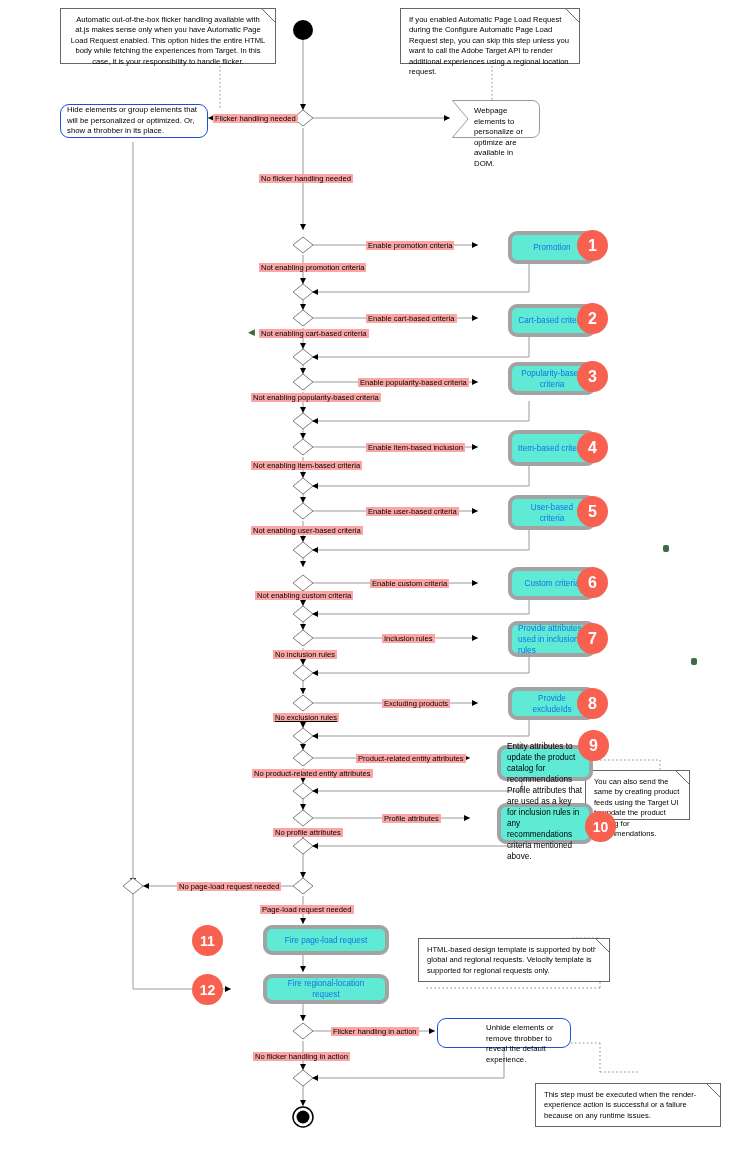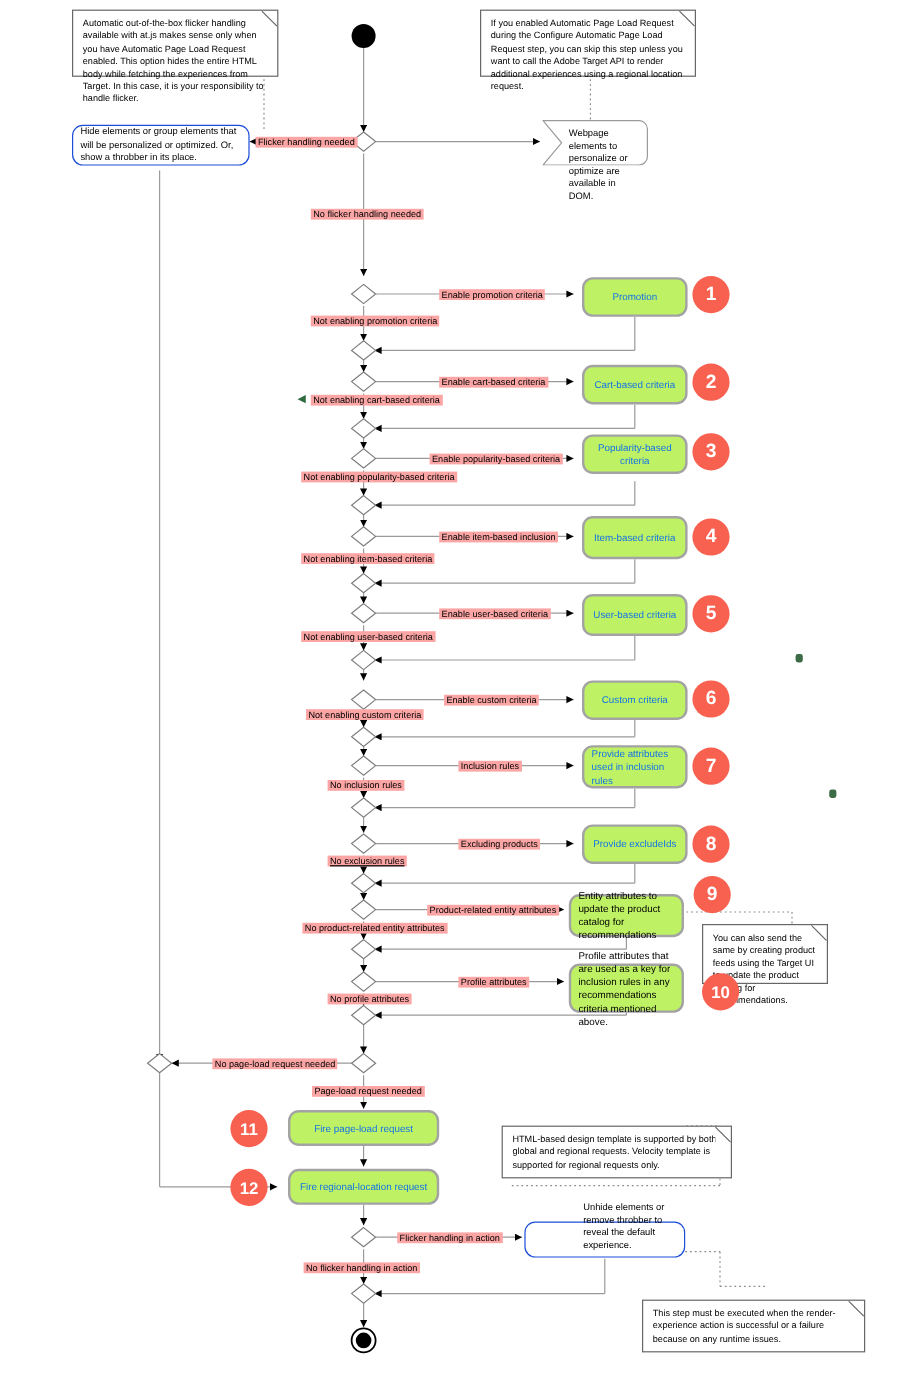--- a/index.html
+++ b/index.html
@@ -27,31 +27,32 @@
     width: 750px;
     height: 1152px;
     pointer-events: none;
   }
   .node {
     position: absolute;
     box-sizing: border-box;
   }
   
   .action {
-    border: 2px solid #a3a3a3;
+    border: 4px solid #a3a3a3;
     border-radius: 9px;
-    background: #bef264;
+    background: #5eead4;
     color: #1473e6;
     font-size: 8.2px;
     line-height: 11px;
     display: flex;
     align-items: center;
     justify-content: center;
     text-align: center;
     padding: 3px 6px;
+    margin-left: 23px;
   }
   .action.plain {
     color: #000000;
     text-align: left;
     justify-content: flex-start;
   }
   
   .note {
     border: 1px solid #666666;
     background: #ffffff;
@@ -283,21 +284,21 @@
       <path d="M133,878 L143,886 L133,894 L123,886 Z"></path>
       <path d="M303,1023 L313,1031 L303,1039 L293,1031 Z"></path>
       <path d="M303,1070 L313,1078 L303,1086 L293,1078 Z"></path>
     </g>
 
     <circle cx="303" cy="30" r="10" fill="#000000"></circle>
     <circle cx="303" cy="1117" r="10" fill="#ffffff" stroke="#000000" stroke-width="1.5"></circle>
     <circle cx="303" cy="1117" r="6.5" fill="#000000"></circle>
   </svg>
 
-  <div class="node note" style="left:60px; top:8px; width:172px; height:56px;">
+  <div class="node note" style="left:60px; top:8px; width:216px; height:56px;text-align:center;">
     <svg class="note-fold-tri" viewBox="0 0 13 13">
       <path d="M0,0 L13,13 L0,13 Z" fill="#ffffff"></path>
       <path d="M0,0 L13,13" stroke="#666" stroke-width="1" fill="none"></path>
     </svg>
     <span>Automatic out-of-the-box flicker handling available with at.js makes sense only when you have Automatic Page Load Request enabled. This option hides the entire HTML body while fetching the experiences from Target. In this case, it is your responsibility to handle flicker.</span>
   </div>
 
   <div class="node note" style="left:400px; top:8px; width:180px; height:56px;">
     <svg class="note-fold-tri" viewBox="0 0 13 13">
       <path d="M0,0 L13,13 L0,13 Z" fill="#ffffff"></path>
@@ -327,21 +328,21 @@
       <path d="M0,0 L13,13 L0,13 Z" fill="#ffffff"></path>
       <path d="M0,0 L13,13" stroke="#666" stroke-width="1" fill="none"></path>
     </svg>
     <span>This step must be executed when the render-experience action is successful or a failure because on any runtime issues.</span>
   </div>
 
   <div class="node cbox" style="left:60px; top:104px; width:148px; height:34px; display:flex; align-items:center;">
     <span>Hide elements or group elements that will be personalized or optimized. Or, show a throbber in its place.</span>
   </div>
 
-  <div class="node cbox" style="left:437px; top:1018px; width:134px; height:30px; display:flex; align-items:flex-end;padding-left:48px;">
+  <div class="node cbox" style="left:437px; top:1018px; width:134px; height:30px; display:flex; align-items:flex-start;padding-left:48px;">
     <span>Unhide elements or remove throbber to reveal the default experience.</span>
   </div>
 
   <div class="signal" style="left:452px; top:100px; width:88px; height:38px;">
     <svg class="sig-body" viewBox="0 0 88 38" preserveAspectRatio="none">
       <path d="M0.5,0.5 L80,0.5 A7,7 0 0 1 87.5,7.5 L87.5,30.5 A7,7 0 0 1 80,37.5 L0.5,37.5 L16,19 Z" fill="#ffffff" stroke="#9a9a9a" stroke-width="1"></path>
     </svg>
     <div class="sig-text">Webpage elements to personalize or optimize are available in DOM.</div>
   </div>
 

